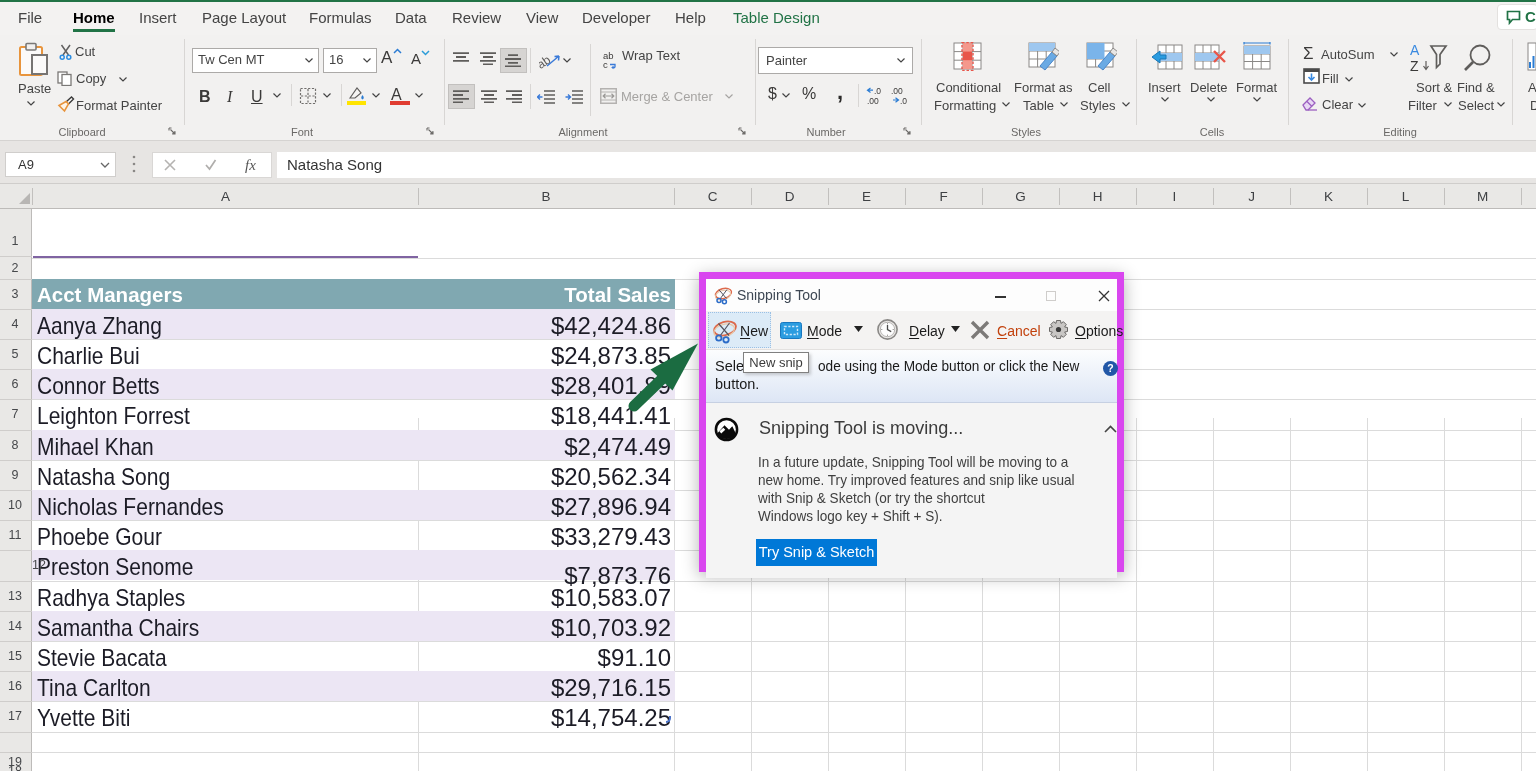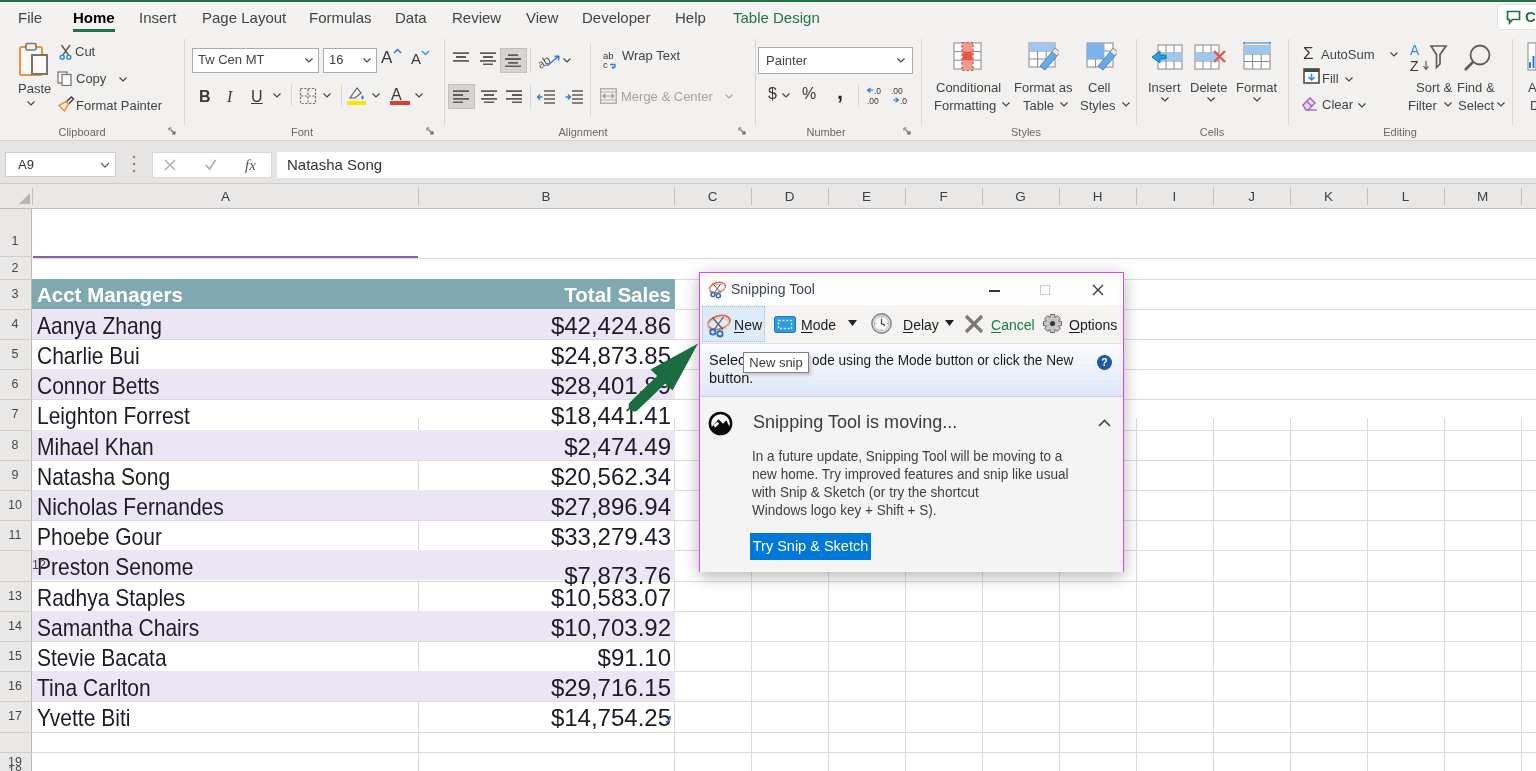--- a/index.html
+++ b/index.html
@@ -38,29 +38,29 @@
 #grid { position:absolute; left:0; top:209px; width:1536px; height:562px; background:#fff; }
 #rowhead { position:absolute; left:0; top:209px; width:32px; height:562px; background:#e9e8e6; border-right:1px solid #bdbbb9; }
 .rhl { position:absolute; left:0; width:30px; text-align:center; font-size:12.5px; color:#46484b; }
 .vgl { position:absolute; top:209px; width:1px; height:562px; background:#dbdbdb; }
 .hgl { position:absolute; left:32px; width:1504px; height:1px; background:#dbdbdb; }
 .band { position:absolute; left:32px; width:643px; }
 .cellname { position:absolute; left:37px; font-size:24px; color:#1c1c26; white-space:nowrap; transform:scaleX(.875); transform-origin:0 50%; }
 .cellnum { position:absolute; right:865px; font-size:24px; color:#1c1c26; white-space:nowrap; }
 
 
-#snip { position:absolute; left:699px; top:272px; width:425px; height:300px; background:#fff; border:1px solid #d946ef; box-shadow:0 4px 16px rgba(0,0,0,.30); }
+#snip { position:absolute; left:699px; top:272px; width:425px; height:300px; background:#fff; border:7px solid #d946ef; box-shadow:0 4px 16px rgba(0,0,0,.30); }
 #sniptitle { position:absolute; left:0; top:0; width:100%; height:32px; background:#fdfdfd; }
 #sniptool { position:absolute; left:0; top:32px; width:100%; height:39px; background:#f4f3f2; border-bottom:1px solid #e3e1df; }
 #snipinfo { position:absolute; left:0; top:71px; width:100%; height:53px; background:linear-gradient(#fcfdfe,#dde6f5); border-bottom:1px solid #c6d0e2; font-size:14.5px; color:#1a1a1a; }
 #snippanel { position:absolute; left:0; top:124px; width:100%; height:175px; background:#f4f4f4; }
 #newbtn { position:absolute; left:2px; top:1px; width:63px; height:36px; background:#dcebf7; border:1px dotted #9bc0e4; }
 .tbtxt { position:absolute; top:12px; font-size:14px; color:#1b1b1b; white-space:nowrap; }
 .tbtxt u { text-decoration:underline; text-underline-offset:2px; }
-.tbtxt.dis { color:#15803d; }
+.tbtxt.dis { color:#c2410c; }
 #tooltip { position:absolute; left:743px; top:352px; width:66px; height:21px; background:#fff; border:1px solid #808080; box-shadow:2px 2px 3px rgba(0,0,0,.18); font-size:13px; color:#3b3b3b; text-align:center; line-height:19px; z-index:60; }
 </style>
 </head>
 <body>
 <div id="app">
 
 <div id="tabbar">
   <span class="tab" style="left:18px;">File</span>
   <span class="tab active" style="left:73px;">Home</span>
   <span class="tab" style="left:139px;">Insert</span>

